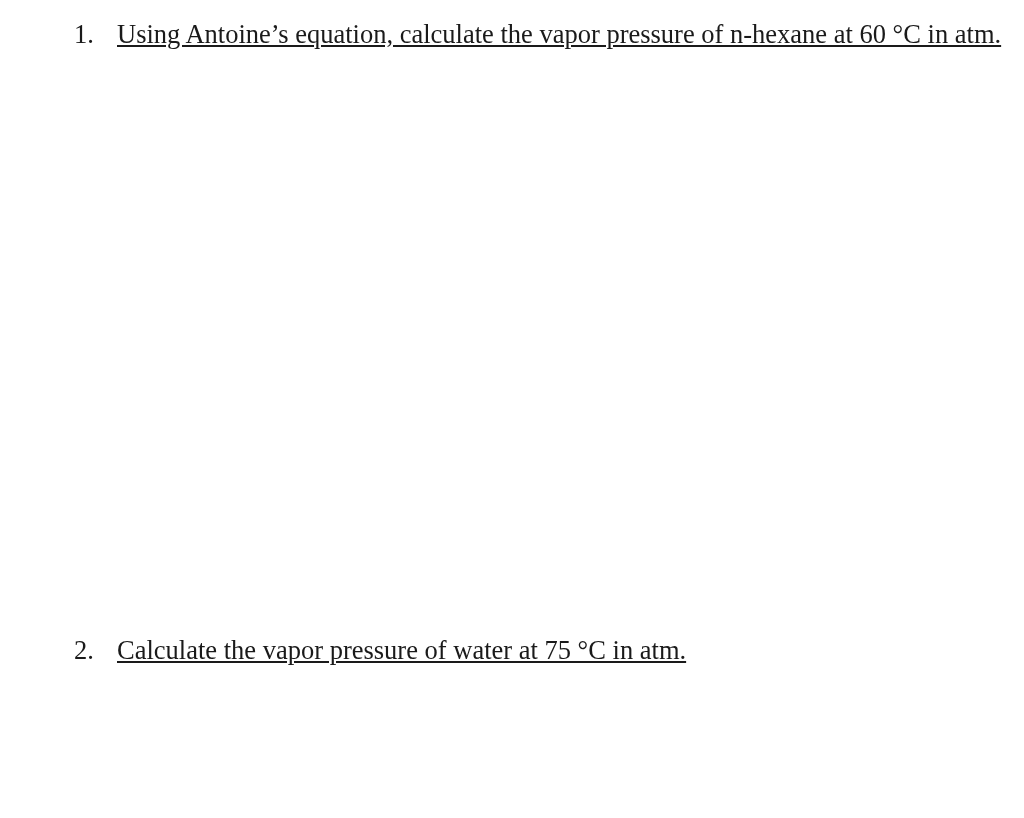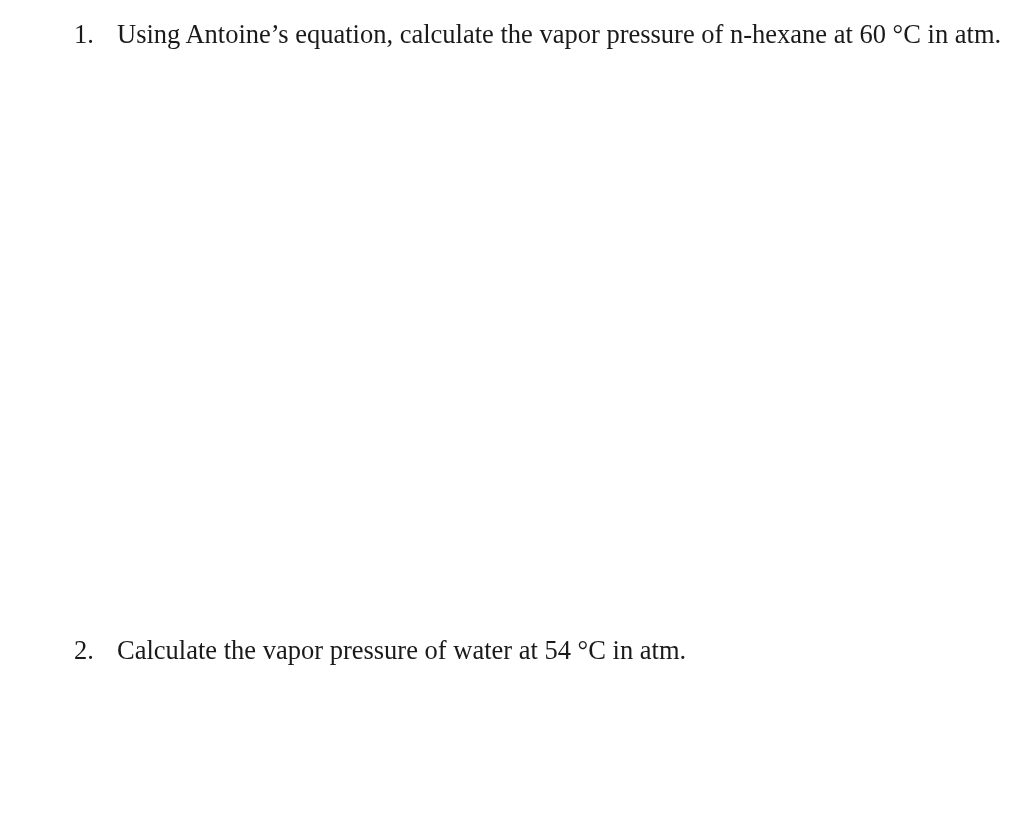--- a/index.html
+++ b/index.html
@@ -23,28 +23,29 @@
       line-height: 33px;
       display: flex;
       align-items: flex-start;
     }
     .q-number {
       width: 43px;
       flex: 0 0 43px;
     }
     .q-text {
       flex: 1 1 auto;
+      text-decoration: underline;
     }
     #question-1 { top: 18px; }
     #question-2 { top: 634px; }
   </style>
 </head>
 <body>
 
 <div class="question" id="question-1">
   <span class="q-number">1.</span>
   <span class="q-text">Using Antoine’s equation, calculate the vapor pressure of n-hexane at 60 °C in atm.</span>
 </div>
 
 <div class="question" id="question-2">
   <span class="q-number">2.</span>
-  <span class="q-text">Calculate the vapor pressure of water at 54 °C in atm.</span>
+  <span class="q-text">Calculate the vapor pressure of water at 75 °C in atm.</span>
 </div>
 
 </body></html>

